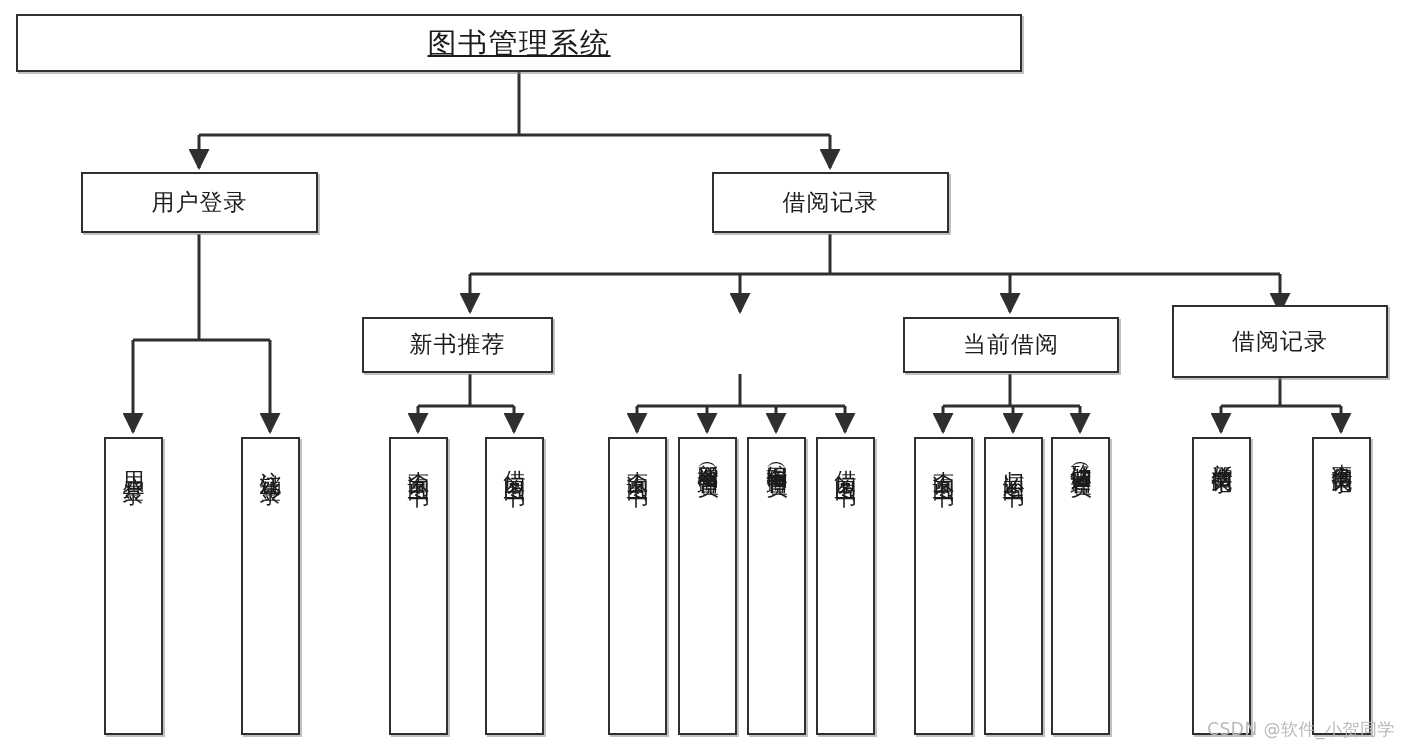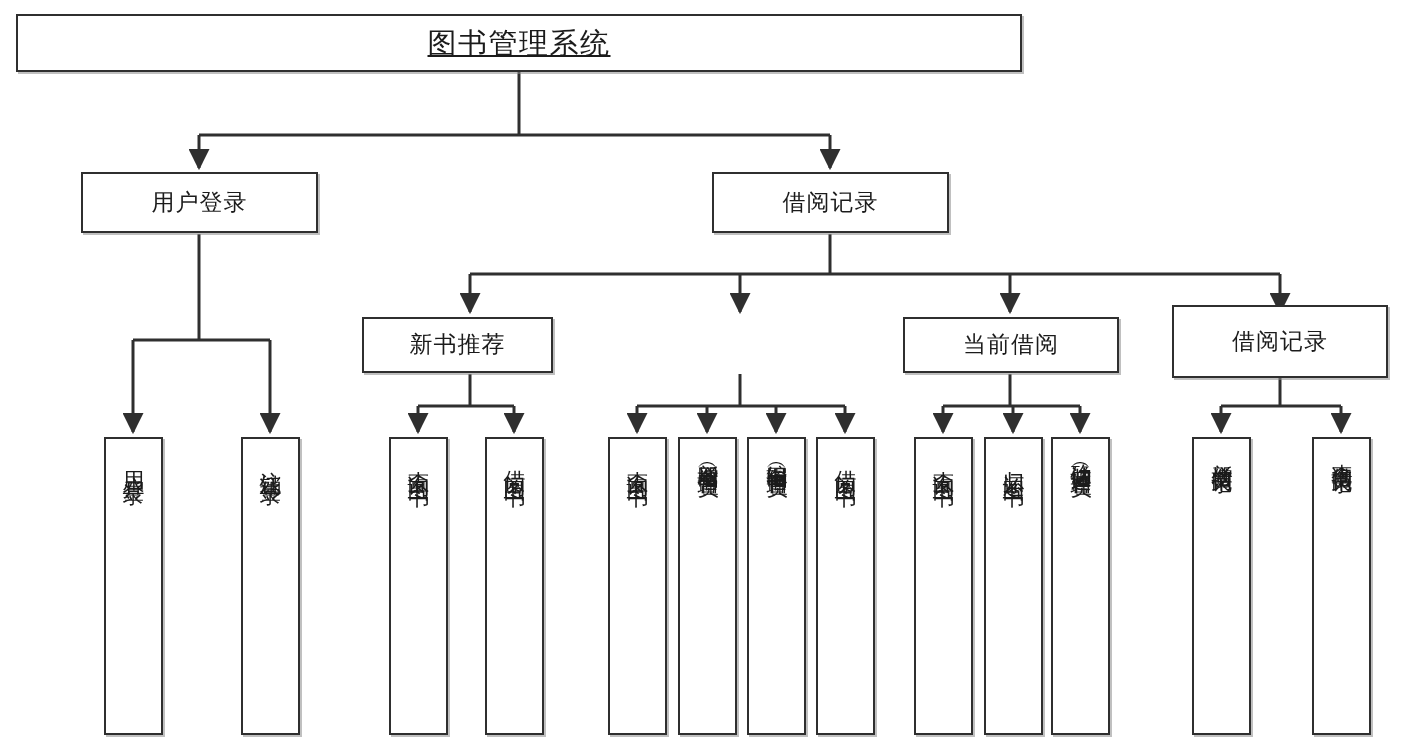--- a/index.html
+++ b/index.html
@@ -197,14 +197,15 @@
     <span class="node-label">确认归还（管理员）</span>
   </div>
 
   <div class="node vert tall-text" style="left:1192px; top:437px; width:59px; height:298px;">
     <span class="node-label">新增借阅记录</span>
   </div>
   <div class="node vert tall-text" style="left:1312px; top:437px; width:59px; height:298px;">
     <span class="node-label">查询借阅记录</span>
   </div>
 
+  <div id="watermark">CSDN @软件_小贺同学</div>
 
 </div>
 
 </body></html>

